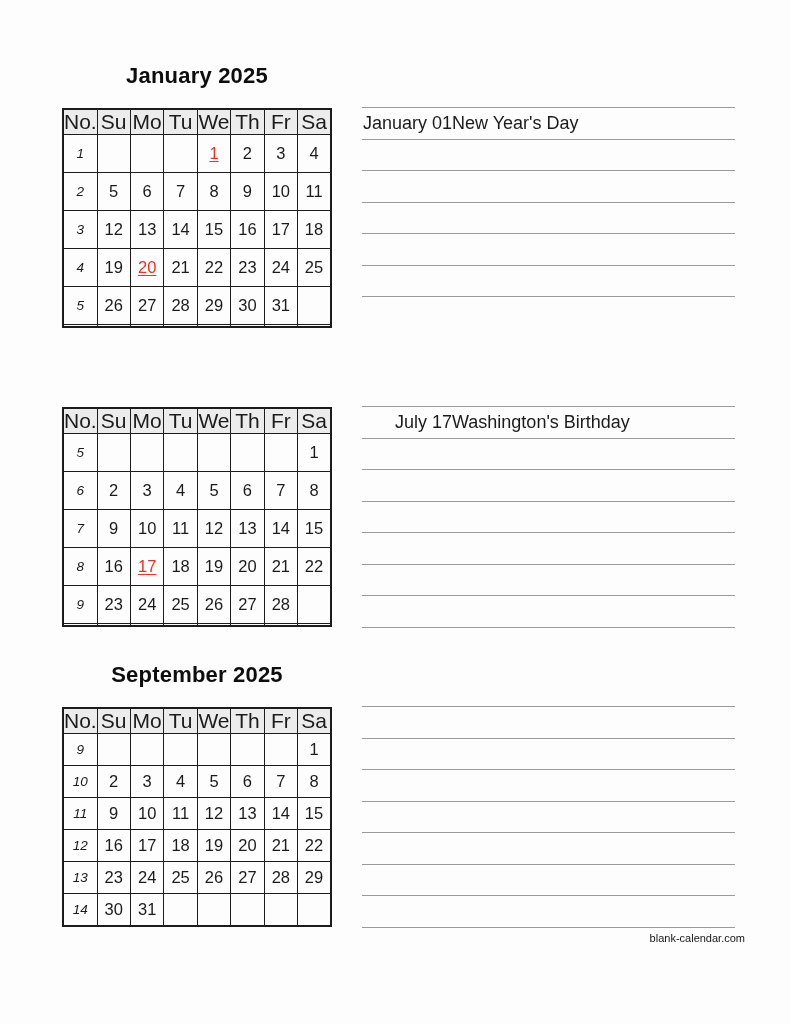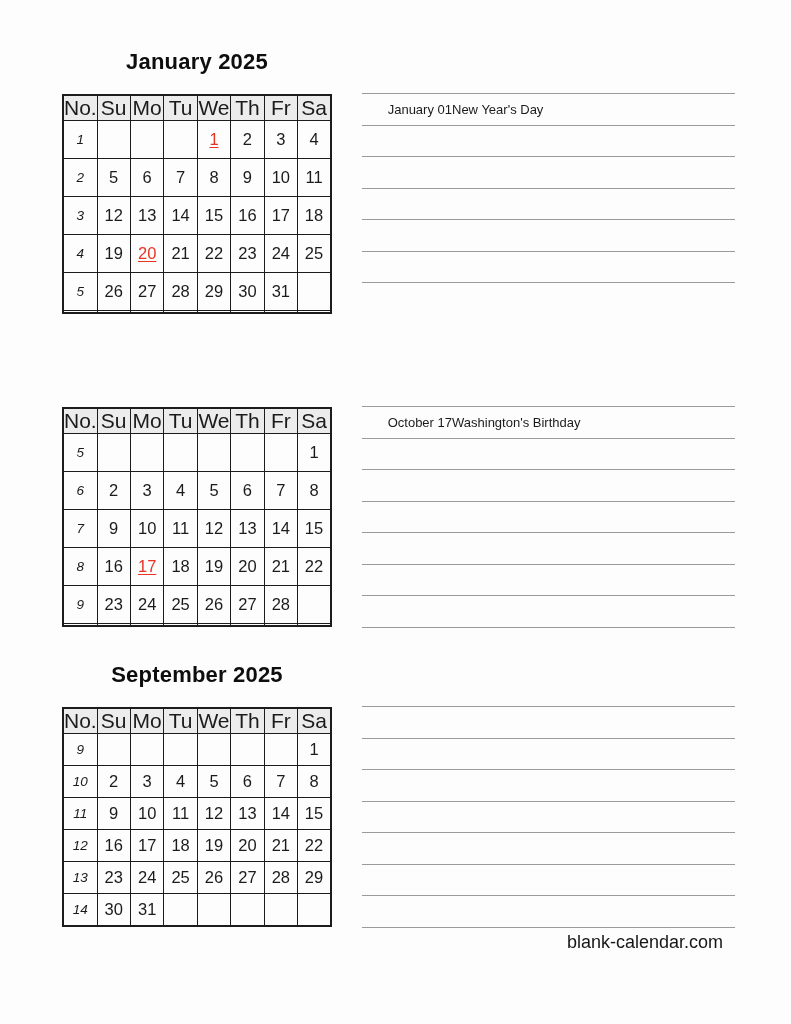--- a/index.html
+++ b/index.html
@@ -60,37 +60,37 @@
 
   .notes {
     position: absolute; left: 362px; top: 49px;
     width: 373px;
     border-bottom: 1px solid var(--line);
   }
   .note-row {
     height: 31.55px;
     border-top: 1px solid var(--line);
     display: flex; align-items: center;
-    font-size: 13px;
+    font-size: 18px;
   }
   .note-date { flex: 0 0 90px; width: 90px; text-align: right; white-space: nowrap; }
   .note-name { white-space: nowrap; }
 
   .footer {
-    position: absolute; left: 362px; top: 932px;
+    position: absolute; left: 384px; top: 932px;
     width: 361px; text-align: right;
-    font-size: 18px; color: #161616;
+    font-size: 11px; color: #161616;
   }
 </style>
 </head>
 <body>
 
 <div class="page">
   <div id="months">
-  <section class="month" style="top: 44px;">
+  <section class="month" style="top: 58px;">
     <h2 class="month-title">January 2025</h2>
     <table class="cal">
       <colgroup>
         <col class="wnum">
             <col>
             <col>
             <col>
             <col>
             <col>
             <col>
@@ -266,21 +266,21 @@
               <td class="day"></td>
               <td class="day"></td>
               <td class="day"></td>
               <td class="day"></td>
               <td class="day"></td>
             </tr>
           </tbody>
     </table>
     <div class="notes">
           <div class="note-row">
-            <span class="note-date">October 17</span>
+            <span class="note-date">July 17</span>
             <span class="note-name">Washington's Birthday</span>
           </div>
           <div class="note-row"></div>
           <div class="note-row"></div>
           <div class="note-row"></div>
           <div class="note-row"></div>
           <div class="note-row"></div>
           <div class="note-row"></div>
         </div>
   </section>

